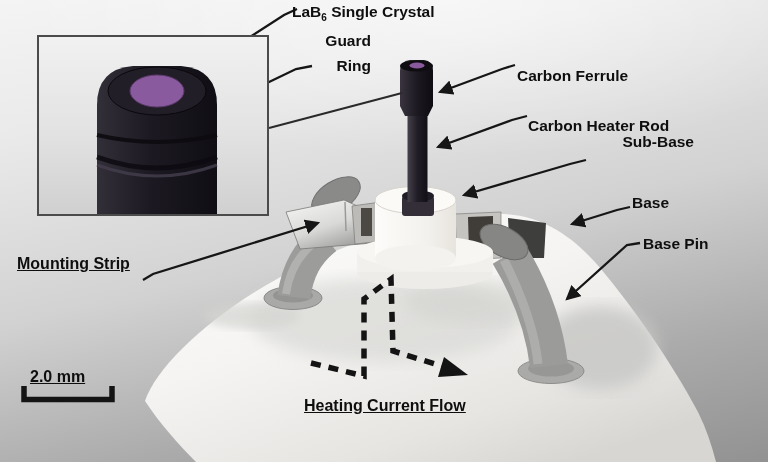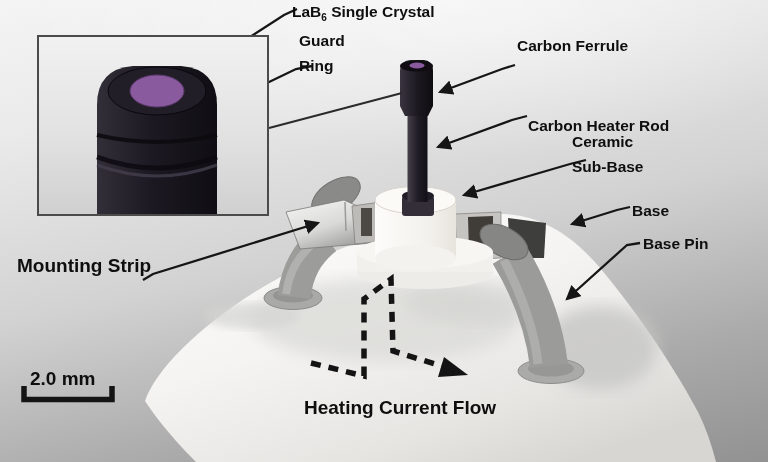--- a/index.html
+++ b/index.html
@@ -16,22 +16,22 @@
   .inset{
     position:absolute;left:37px;top:35px;width:228px;height:177px;
     border:2px solid #4b4b4b;
     background:linear-gradient(180deg,#f1f1f1 0%,#e2e2e2 55%,#d0d0d0 100%);
   }
   .lbl{
     position:absolute;color:#0e0e0e;font-weight:bold;font-size:15.5px;
     white-space:nowrap;line-height:1.18;
   }
   .lbl sub{font-size:10px;}
-  .lbl.col{white-space:normal;text-align:left;line-height:25px;}
-  .lbl.big{font-size:19px;}
+  .lbl.col{white-space:normal;text-align:right;line-height:25px;}
+  .lbl.big{font-size:16px;text-decoration:underline;}
 </style>
 </head>
 <body>
 
 <div class="stage">
 
   <svg class="scene" width="768" height="462" viewBox="0 0 768 462">
     <defs>
       <linearGradient id="discGrad" x1="0" y1="0" x2="0.75" y2="1">
         <stop offset="0" stop-color="#fdfdfc"></stop>
@@ -171,30 +171,29 @@
     </svg>
   </div>
 
   <div class="lbl" style="left:292px;top:3px;"><span>LaB</span><sub>6</sub><span> Single Crystal</span></div>
 
   <div class="lbl col" style="left:299px;top:28px;width:72px;">
     <div>Guard</div>
     <div>Ring</div>
   </div>
 
-  <div class="lbl" style="left:517px;top:37px;">Carbon Ferrule</div>
+  <div class="lbl" style="left:517px;top:67px;">Carbon Ferrule</div>
 
   <div class="lbl" style="left:528px;top:117px;">Carbon Heater Rod</div>
 
   <div class="lbl col" style="left:572px;top:129px;width:122px;">
-    <div>Ceramic</div>
     <div>Sub-Base</div>
   </div>
 
-  <div class="lbl" style="left:632px;top:194px;margin-top:8px;">Base</div>
+  <div class="lbl" style="left:632px;top:194px;">Base</div>
 
   <div class="lbl" style="left:643px;top:235px;">Base Pin</div>
 
   <div class="lbl big" style="left:17px;top:255px;">Mounting Strip</div>
 
   <div class="lbl big" style="left:30px;top:368px;width:80px;">2.0 mm</div>
 
   <div class="lbl big" style="left:304px;top:397px;">Heating Current Flow</div>
 
 </div>

